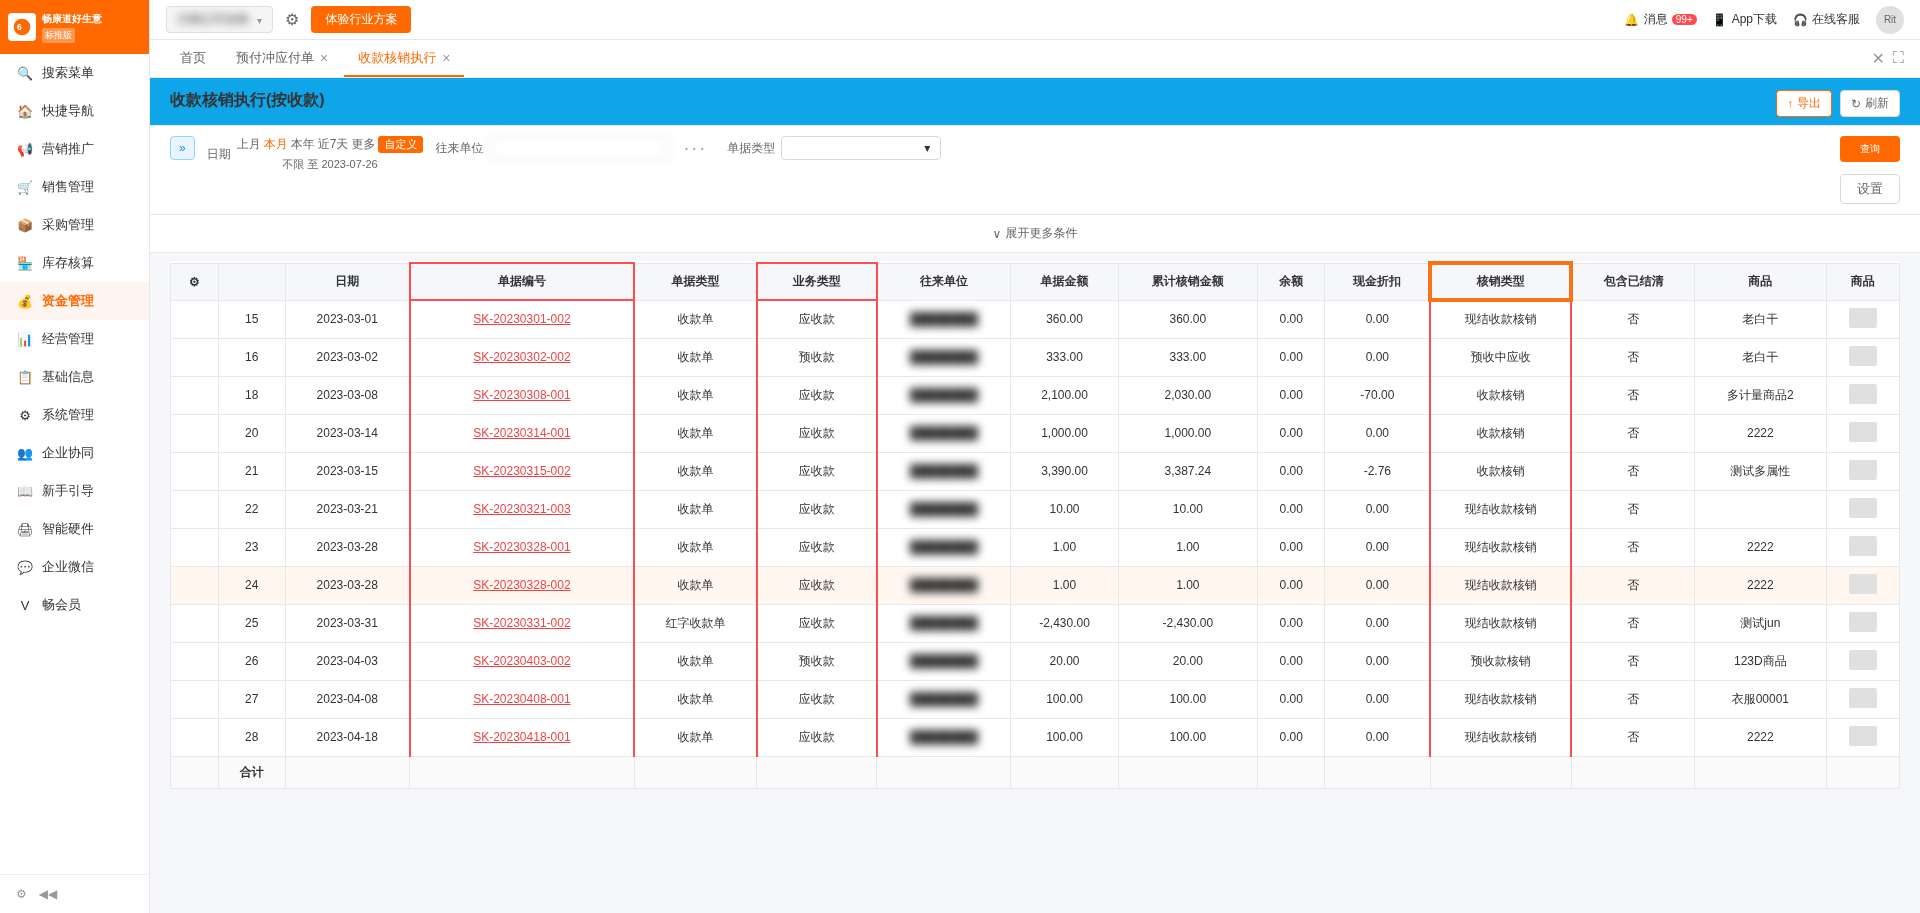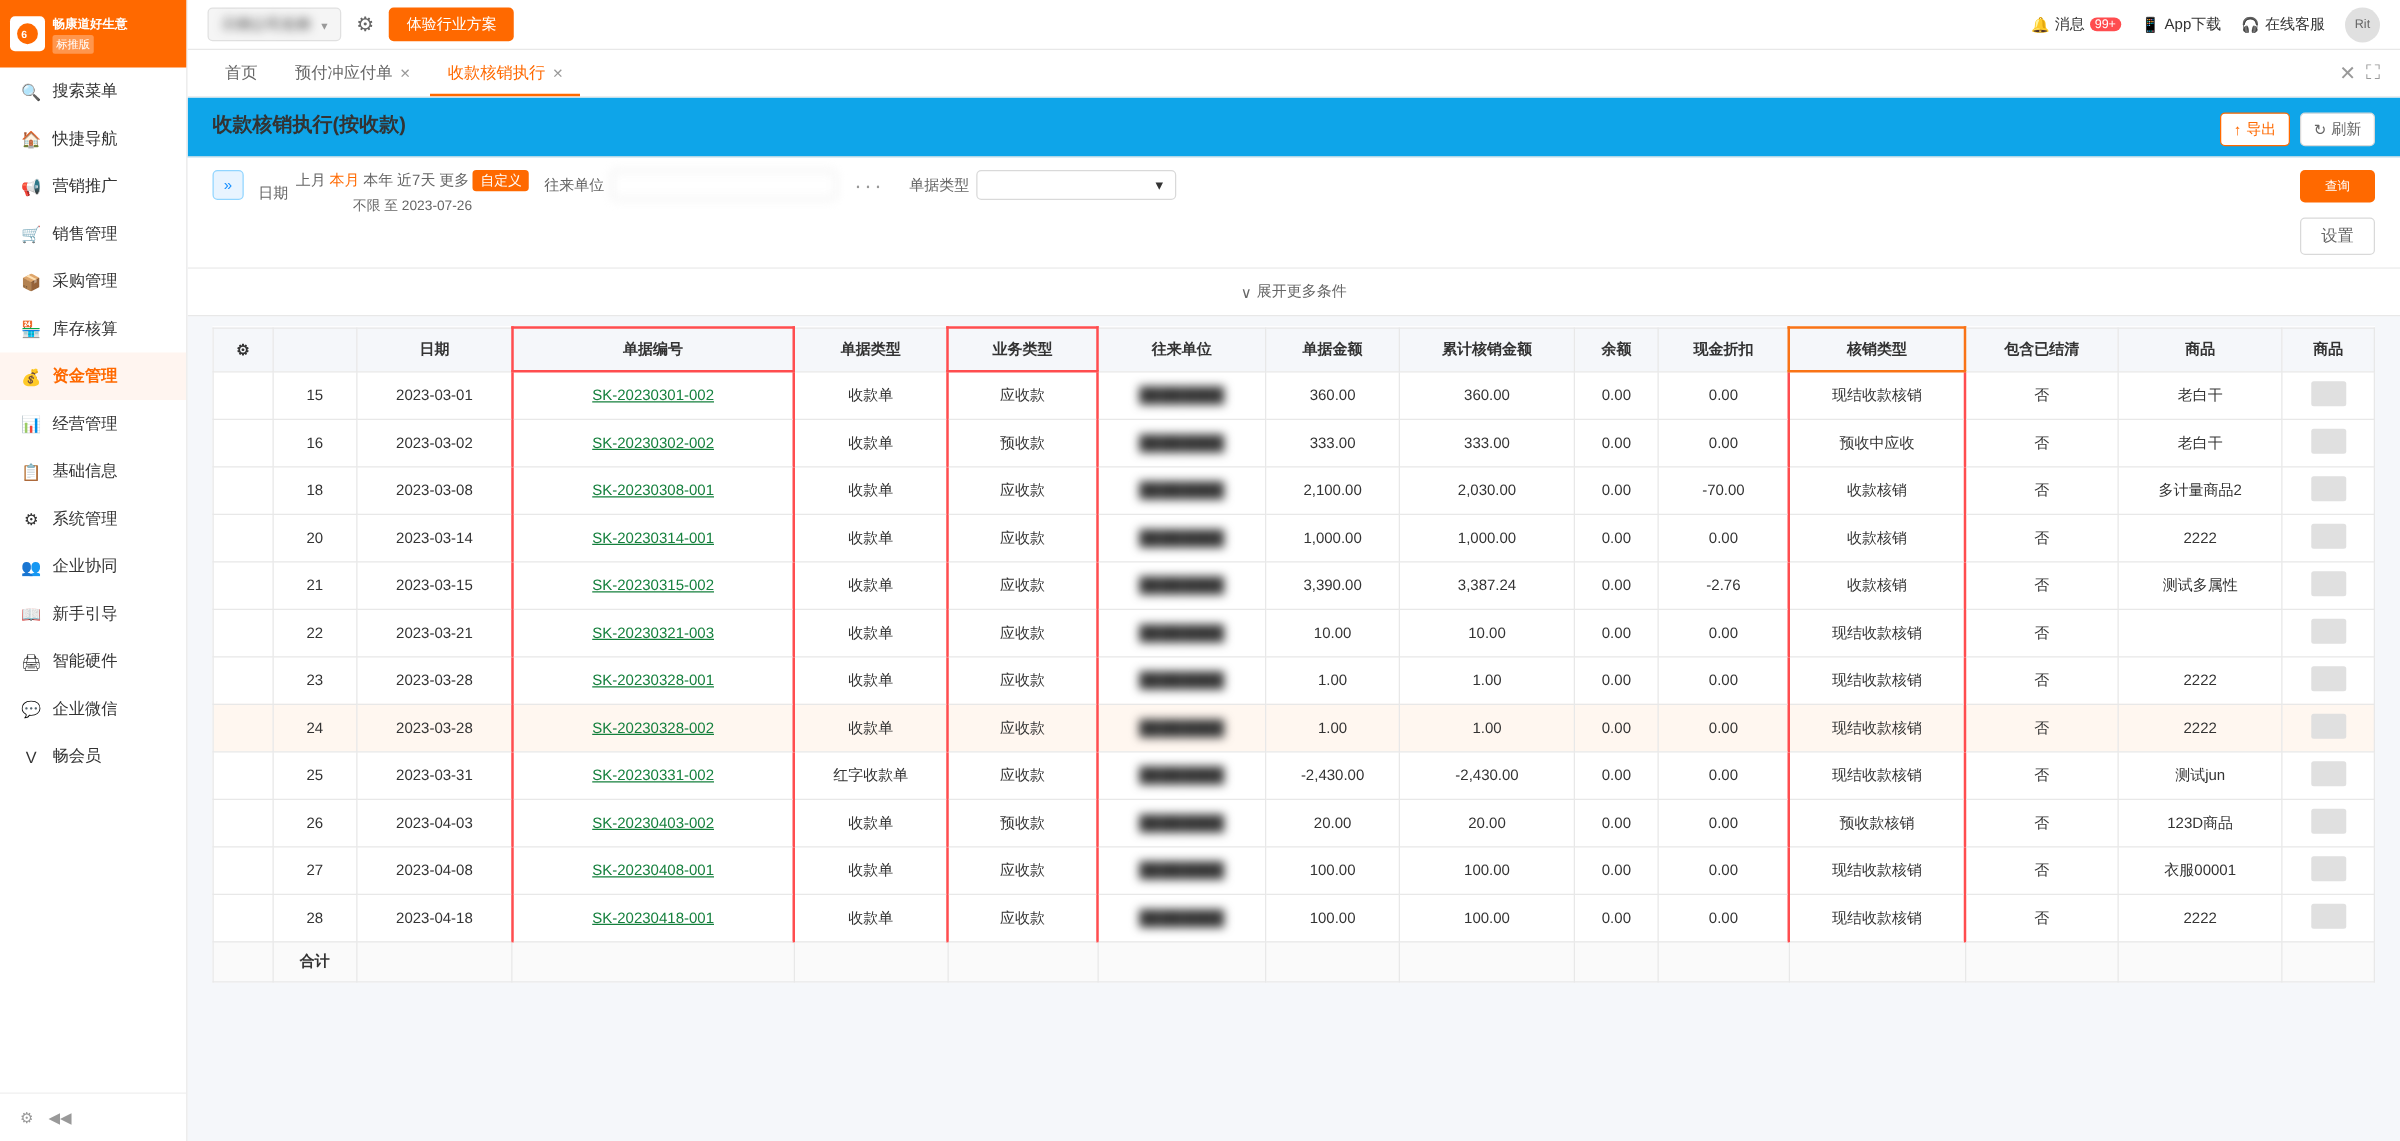--- a/index.html
+++ b/index.html
@@ -71,21 +71,21 @@
     .btn-settings { background: #fff; color: #666; border: 1px solid #d9d9d9; border-radius: 4px; padding: 5px 16px; font-size: 13px; cursor: pointer; margin-top: 4px; }
     .filter-expand { display: flex; align-items: center; justify-content: center; gap: 4px; color: #666; cursor: pointer; font-size: 12px; padding: 6px 0; }
 
     
     .table-area { flex: 1; overflow: auto; padding: 0 20px 20px; }
     .data-table { width: 100%; border-collapse: collapse; background: #fff; margin-top: 8px; }
     .data-table th { background: #f5f7fa; border: 1px solid #e8e8e8; padding: 8px 10px; font-size: 12px; color: #333; font-weight: 600; white-space: nowrap; text-align: center; }
     .data-table td { border: 1px solid #e8e8e8; padding: 7px 10px; font-size: 12px; color: #333; white-space: nowrap; text-align: center; }
     .data-table tr.highlighted td { background: #fff7f0; }
     .data-table tr.total-row td { background: #fafafa; font-weight: bold; }
-    .link { color: #15803d; cursor: pointer; text-decoration: underline; }
+    .link { color: #ef4444; cursor: pointer; text-decoration: underline; }
     .text-red { color: #ff4d4f; }
     .text-right { text-align: right; }
     .col-number { color: #666; }
 
     
     .blurred { filter: blur(4px); user-select: none; }
 
     
     .table-area::-webkit-scrollbar { height: 6px; width: 6px; }
     .table-area::-webkit-scrollbar-track { background: #f0f0f0; }
@@ -298,21 +298,21 @@
             <th></th>
             <th>日期</th>
             <th style="border:2px solid #ff4d4f; min-width:150px;">单据编号</th>
             <th>单据类型</th>
             <th style="border:2px solid #ff4d4f; min-width:80px;">业务类型</th>
             <th>往来单位</th>
             <th>单据金额</th>
             <th>累计核销金额</th>
             <th>余额</th>
             <th>现金折扣</th>
-            <th style="border:2px solid #f97316; min-width:90px;text-align:center;">核销类型</th>
+            <th style="border:4px solid #f97316; min-width:90px;text-align:center;">核销类型</th>
             <th>包含已结清</th>
             <th>商品</th>
             <th>商品</th>
           </tr>
         </thead>
         <tbody id="table-body">
         <tr>
               <td></td>
               <td class="col-number">15</td>
               <td>2023-03-01</td>

